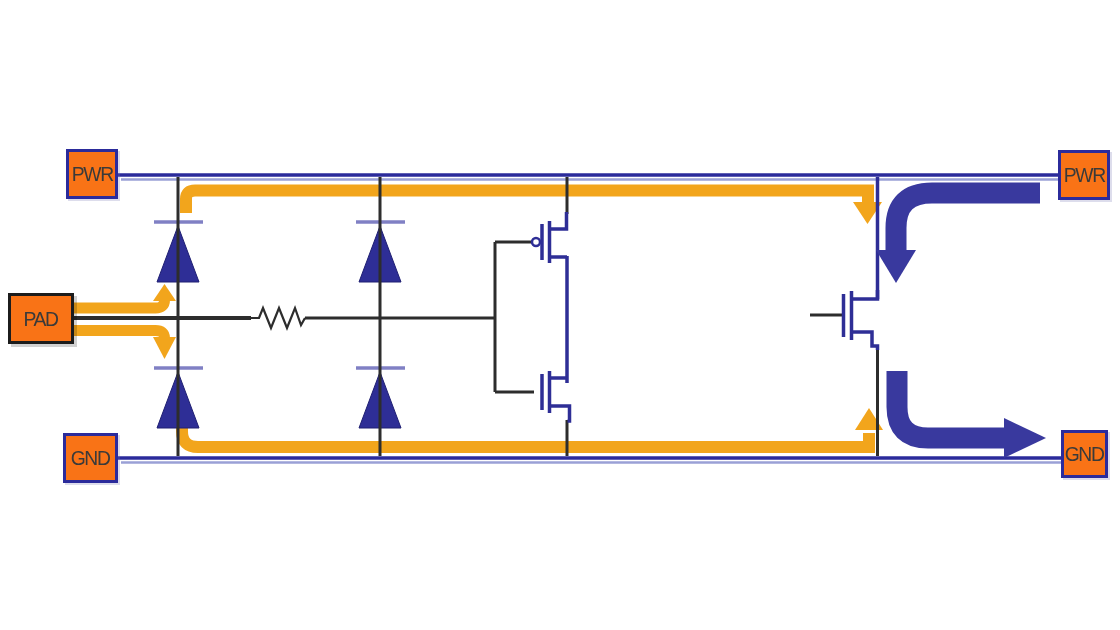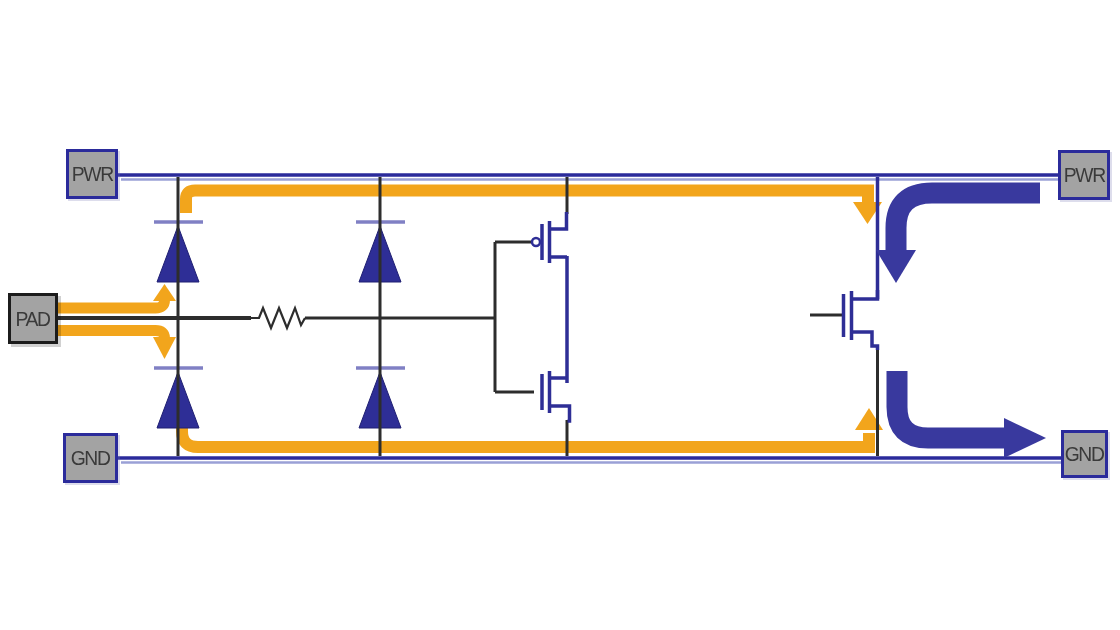--- a/index.html
+++ b/index.html
@@ -30,21 +30,21 @@
   .diode-tri{fill:var(--device-navy);stroke:#1e1e72;stroke-width:1;}
   .cathode{stroke:var(--cathode-bar);stroke-width:3.5;fill:none;}
   .orange-flow{stroke:var(--esd-orange);stroke-width:12;fill:none;}
   .orange-flow-sm{stroke:var(--esd-orange);stroke-width:11;fill:none;}
   .orange-head{fill:var(--esd-orange);stroke:none;}
   .blue-flow{stroke:var(--surge-blue);stroke-width:21;fill:none;}
   .blue-head{fill:var(--surge-blue);stroke:none;}
 
   
   .term-box{
-    position:absolute;background:#a3a3a3;border:3px solid var(--rail-navy);
+    position:absolute;background:#f97316;border:3px solid var(--rail-navy);
     display:flex;align-items:center;justify-content:center;
     color:var(--label-text);font-size:21px;letter-spacing:-1.5px;
     box-shadow:2px 2px 0 rgba(120,120,180,0.25);
     box-sizing:border-box;z-index:3;
   }
   .term-box.black{border-color:var(--pad-border);box-shadow:3px 3px 0 rgba(0,0,0,0.18);}
   .term-box span{transform:scaleX(0.92);white-space:nowrap;}
 </style>
 </head>
 <body>
@@ -131,21 +131,21 @@
     <polygon class="blue-head" points="876,250 916,250 896,283"></polygon>
 
     <path class="blue-flow" d="M897 371 V407 Q897 438 928 438 H1006"></path>
     <polygon class="blue-head" points="1004,418 1004,458 1046,438"></polygon>
   </svg>
 
   <div class="term-box" style="left:66px;top:149px;width:52px;height:50px;">
     <span>PWR</span>
   </div>
 
-  <div class="term-box black" style="left:8px;top:293px;width:50px;height:51px;">
+  <div class="term-box black" style="left:8px;top:293px;width:66px;height:51px;">
     <span>PAD</span>
   </div>
 
   <div class="term-box" style="left:63px;top:433px;width:55px;height:50px;">
     <span>GND</span>
   </div>
 
   <div class="term-box" style="left:1058px;top:150px;width:52px;height:50px;">
     <span>PWR</span>
   </div>

